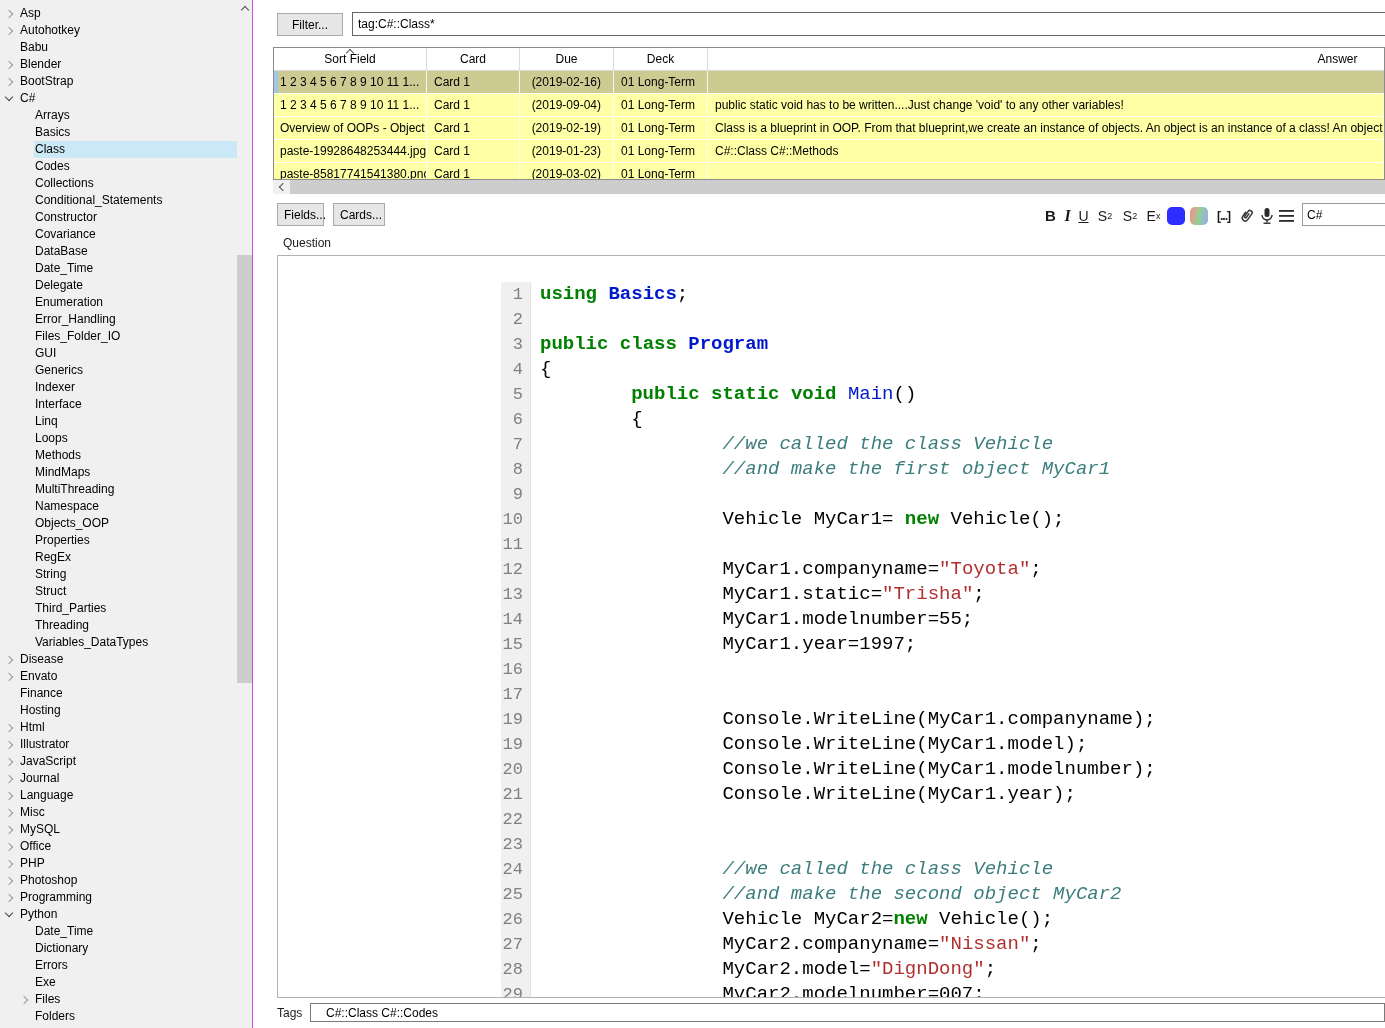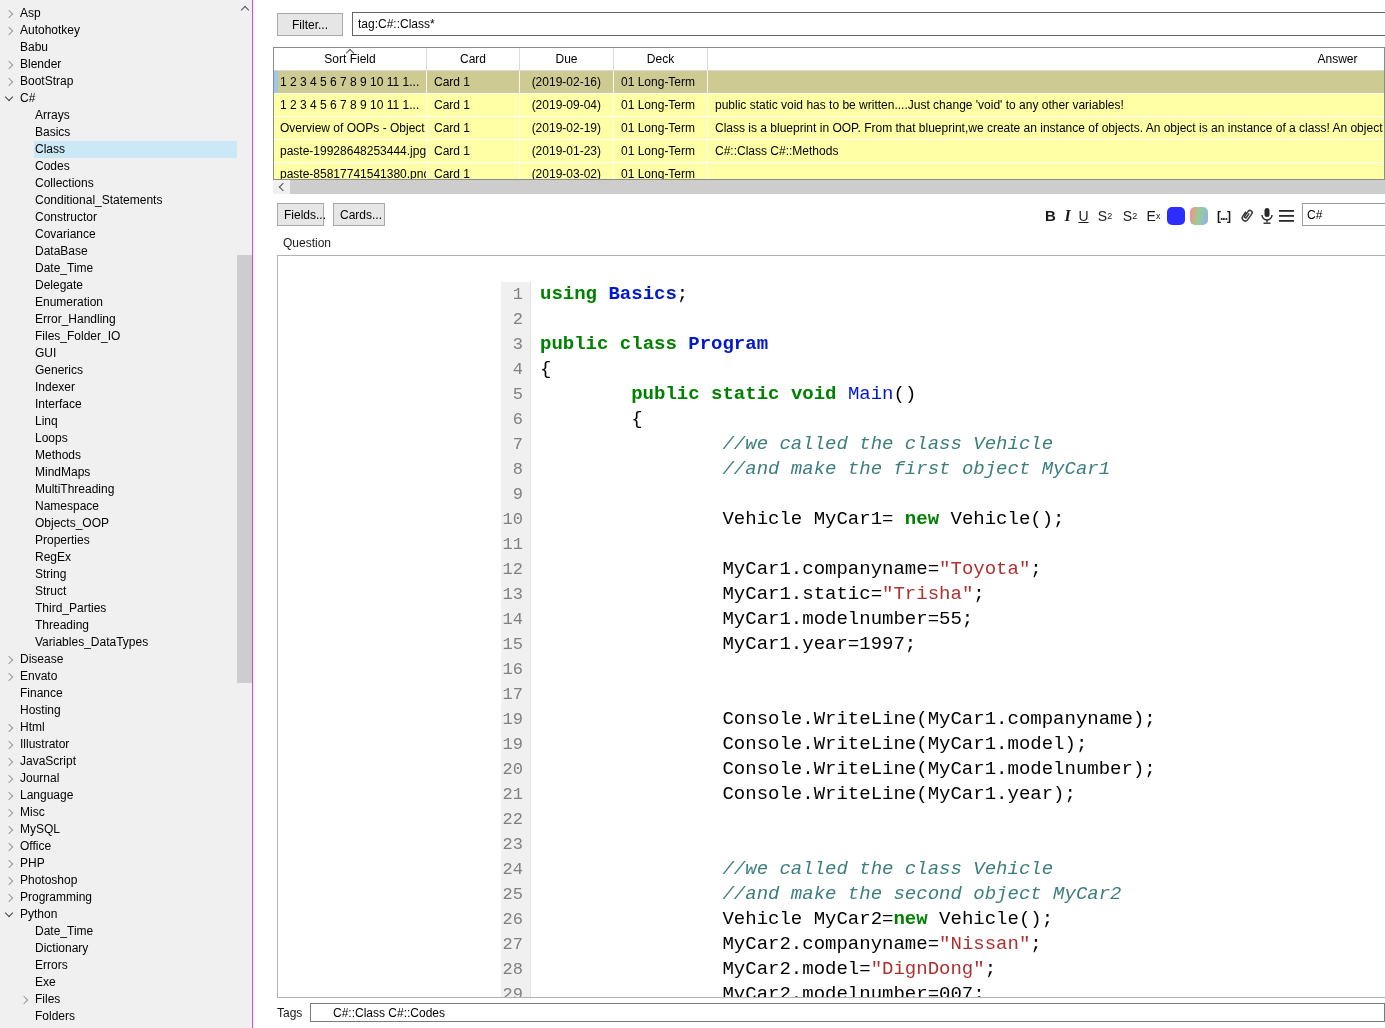--- a/index.html
+++ b/index.html
@@ -81,21 +81,21 @@
       font-family:"Liberation Mono","DejaVu Sans Mono",monospace;font-size:17px;line-height:25px;}
   .code{white-space:pre;padding-left:9px;font-family:"Liberation Mono","DejaVu Sans Mono",monospace;font-size:19px;line-height:25px;color:#000;}
   .tk-k{color:#008000;font-weight:bold;}
   .tk-t{color:#0018cc;font-weight:bold;}
   .tk-n{color:#0018cc;}
   .tk-c{color:#3c7d7d;font-style:italic;}
   .tk-s{color:#b03030;}
 
   
   .tags-label{position:absolute;left:24px;top:1006px;font-size:12px;color:#1a1a1a;}
-  .tags-input{position:absolute;left:57px;top:1003px;width:1075px;height:19px;border:1px solid #7a7a7a;box-sizing:border-box;padding:0 22px;font-family:inherit;font-size:12px;}
+  .tags-input{position:absolute;left:57px;top:1003px;width:1075px;height:19px;border:1px solid #7a7a7a;box-sizing:border-box;padding:0 15px;font-family:inherit;font-size:12px;}
 </style>
 </head>
 <body>
 
 <div class="app">
 
   <div class="sidebar">
     <div class="tree" id="tree">
         <div class="tree-item lvl1">
           <span class="chev-slot">

